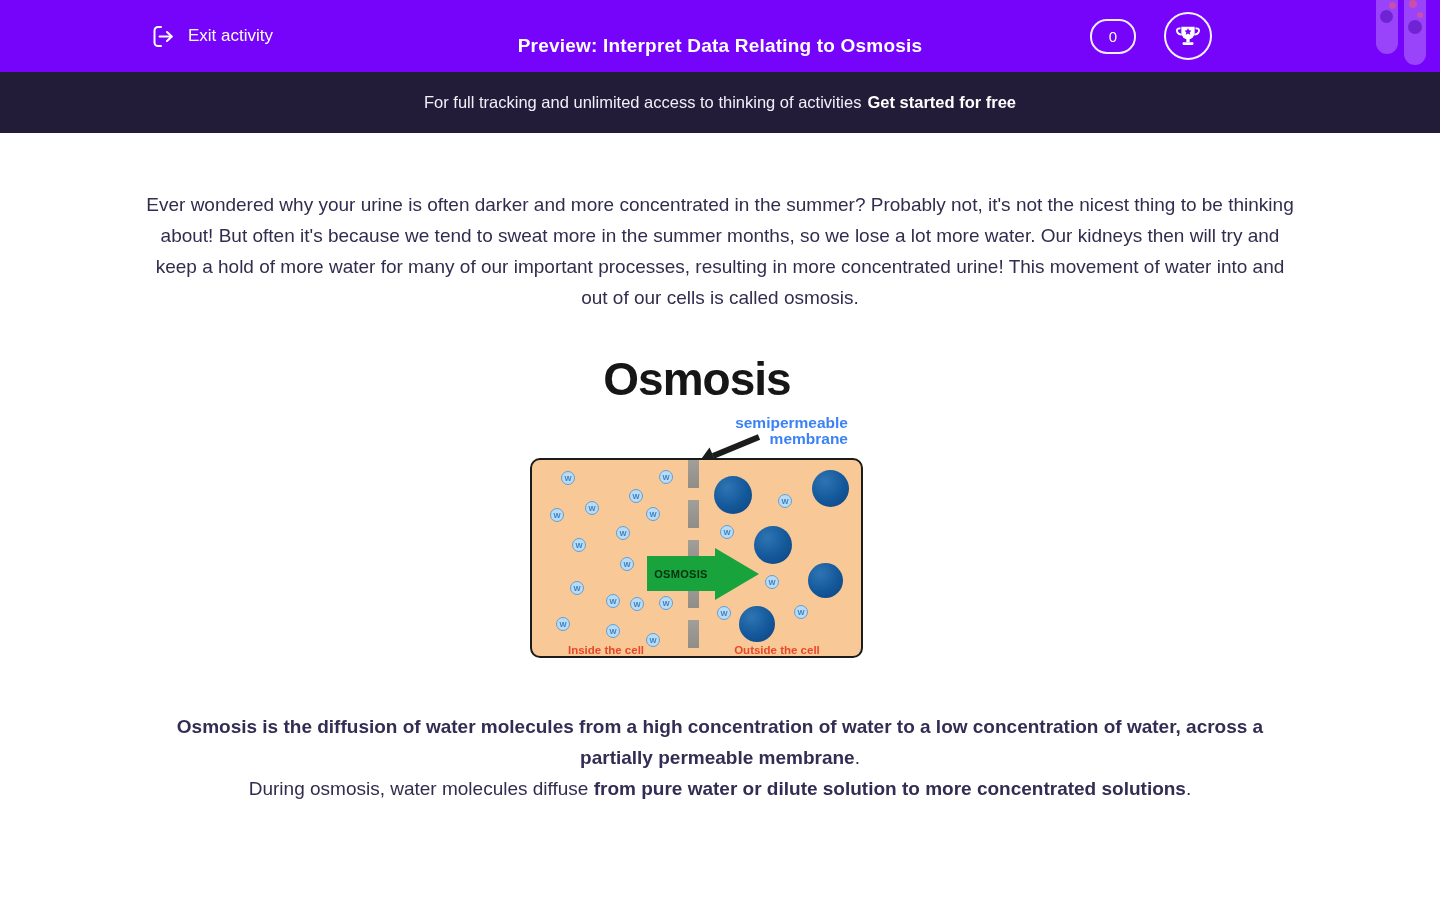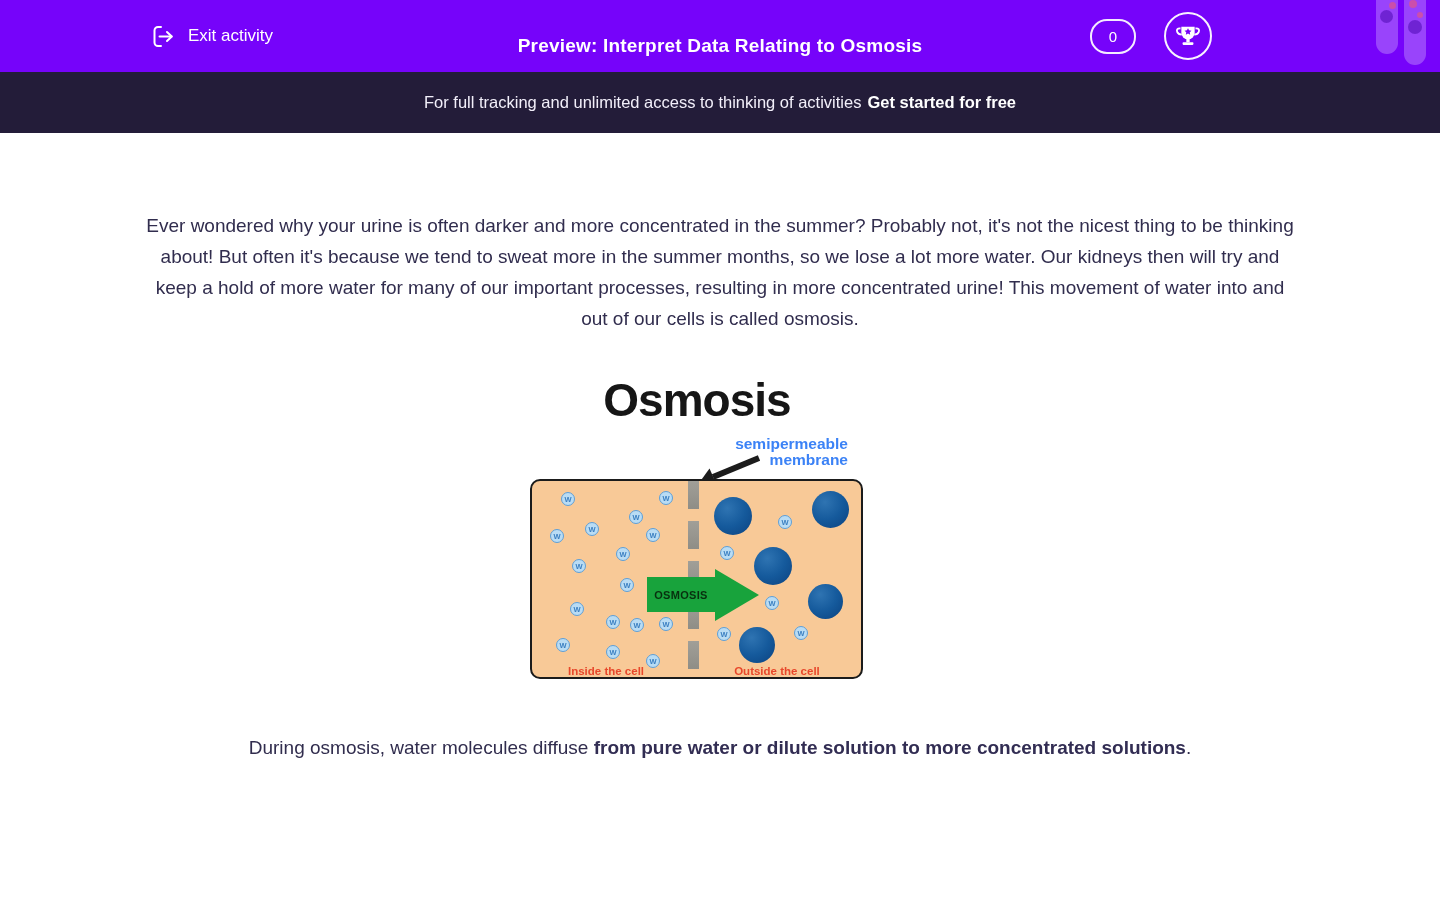--- a/index.html
+++ b/index.html
@@ -26,21 +26,21 @@
   .bubble { position:absolute; border-radius:50%; }
   .bubble-dark { background:#4c0ab2; opacity:.55; }
   .bubble-pink { background:#d4509e; opacity:.85; }
 
   
   .banner { width:1440px; height:61px; background:#231c39; display:flex; align-items:center;
             justify-content:center; color:#f2effa; font-size:16.5px; }
   .banner b { font-weight:700; color:#ffffff; margin-left:6px; cursor:pointer; }
 
   
-  .content { padding-top:77px; }
+  .content { padding-top:56px; }
   .intro { max-width:1150px; margin:0 auto; text-align:center; color:#312d4e;
            font-size:19px; line-height:31px; }
 
   
   .figure { position:relative; width:400px; height:330px; margin:33px auto 35px;
             transform:translateX(-23px); }
   .fig-title { position:absolute; top:6px; left:0; width:100%; text-align:center;
                font-size:46px; font-weight:600; letter-spacing:-1px; color:#161616; }
   .membrane-label { position:absolute; top:69px; right:49px; text-align:right;
                     font-size:15.5px; line-height:16px; font-weight:600; color:#3b82f6; }
@@ -178,17 +178,20 @@
         <div class="solute" style="left: 182px; top: 16px; width: 38px; height: 38px;"></div>
         <div class="solute" style="left: 279.5px; top: 9.5px; width: 37px; height: 37px;"></div>
         <div class="solute" style="left: 222px; top: 66px; width: 38px; height: 38px;"></div>
         <div class="solute" style="left: 275.5px; top: 102.5px; width: 35px; height: 35px;"></div>
         <div class="solute" style="left: 207px; top: 146px; width: 36px; height: 36px;"></div>
       </div>
   </div>
 
   <div class="body-text">
     <div>
+      <b>Osmosis is the diffusion of water molecules from a high concentration of water to a low concentration of water, across a partially permeable membrane</b><span>.</span>
+    </div>
+    <div>
       <span>During osmosis, water molecules diffuse </span><b>from pure water or dilute solution to more concentrated solutions</b><span>.</span>
     </div>
   </div>
 
 </div>
 
 </body></html>

